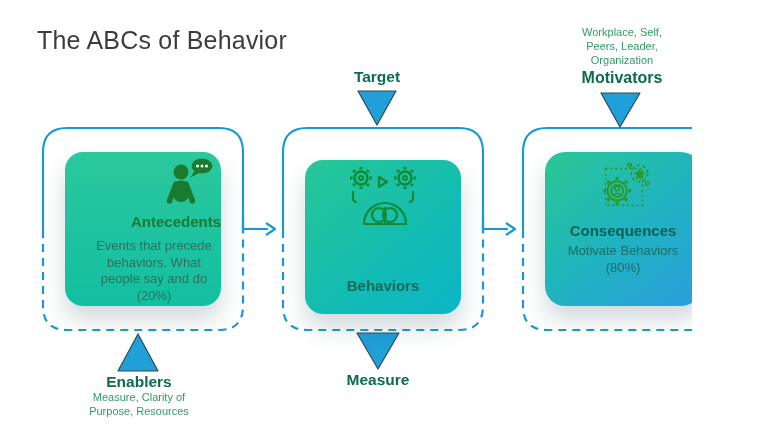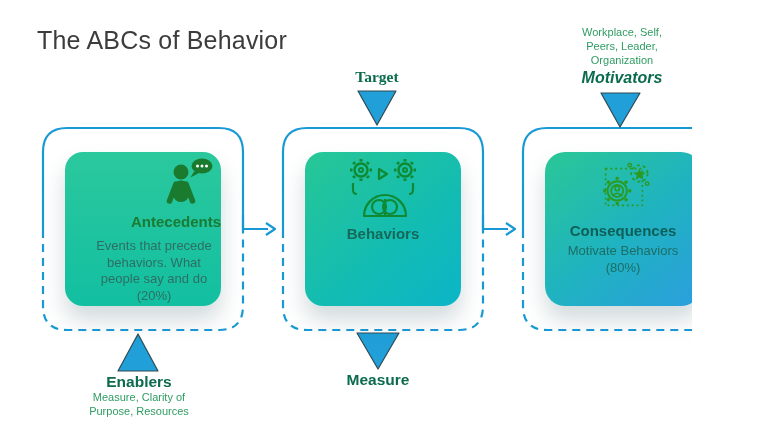--- a/index.html
+++ b/index.html
@@ -11,34 +11,34 @@
   #page-title{
     left:37px;top:26px;font-size:25px;color:#3c3c3c;letter-spacing:.2px;
   }
   svg.overlay{position:absolute;left:0;top:0;width:768px;height:431px;pointer-events:none;}
   .inner-card{
     position:absolute;width:156px;height:154px;border-radius:18px;
     display:flex;flex-direction:column;align-items:center;text-align:center;
     box-shadow:0 14px 22px rgba(50,90,100,.22);
   }
   #card-antecedents{left:65px;top:152px;background:linear-gradient(180deg,#2bc89d 0%,#12bfa1 100%);align-items:flex-end;}
-  #card-behaviors{left:305px;top:152px;background:linear-gradient(140deg,#27c795 0%,#13bcb2 58%,#0bb5c8 100%);}
+  #card-behaviors{left:305px;top:160px;background:linear-gradient(140deg,#27c795 0%,#13bcb2 58%,#0bb5c8 100%);gap:44px;}
   #card-consequences{left:545px;top:152px;background:linear-gradient(140deg,#2ac795 0%,#1fb3c0 52%,#2b9ede 100%);border-radius:20px;}
   .card-title{font-weight:700;font-size:15px;}
   #card-antecedents .card-title{color:#1b7a33;margin-top:4px;}
   #card-behaviors .card-title{color:#15695b;margin-top:6px;}
   #card-consequences .card-title{color:#0e5f58;margin-top:6px;}
   .card-desc{font-size:13px;line-height:1.28;}
   #card-antecedents .card-desc{color:#2d6f63;width:134px;margin-top:8px;}
   #card-consequences .card-desc{color:#1c6e66;width:140px;margin-top:4px;}
   .lbl-bold-green{color:#0b6b4d;font-weight:700;font-size:15.5px;text-align:center;}
   .lbl-green-sm{color:#2f9c63;font-size:11px;line-height:1.27;text-align:center;}
-  #target-label{left:327px;top:68px;width:100px;font-family:Liberation Serif, serif;}
+  #target-label{left:327px;top:68px;width:100px;}
   #motivators-block{left:546px;top:26px;width:152px;}
-  #motivators-label{font-size:16px;margin-top:1px;font-style:italic;}
+  #motivators-label{font-size:16px;margin-top:1px;}
   #enablers-block{left:64px;top:373px;width:150px;}
   #measure-label{left:318px;top:371px;width:120px;}
   .icon-wrap{display:flex;align-items:flex-start;justify-content:center;}
 </style>
 </head>
 <body>
 
 <div id="stage">
 
   <div id="page-title" class="abs">The ABCs of Behavior</div>

